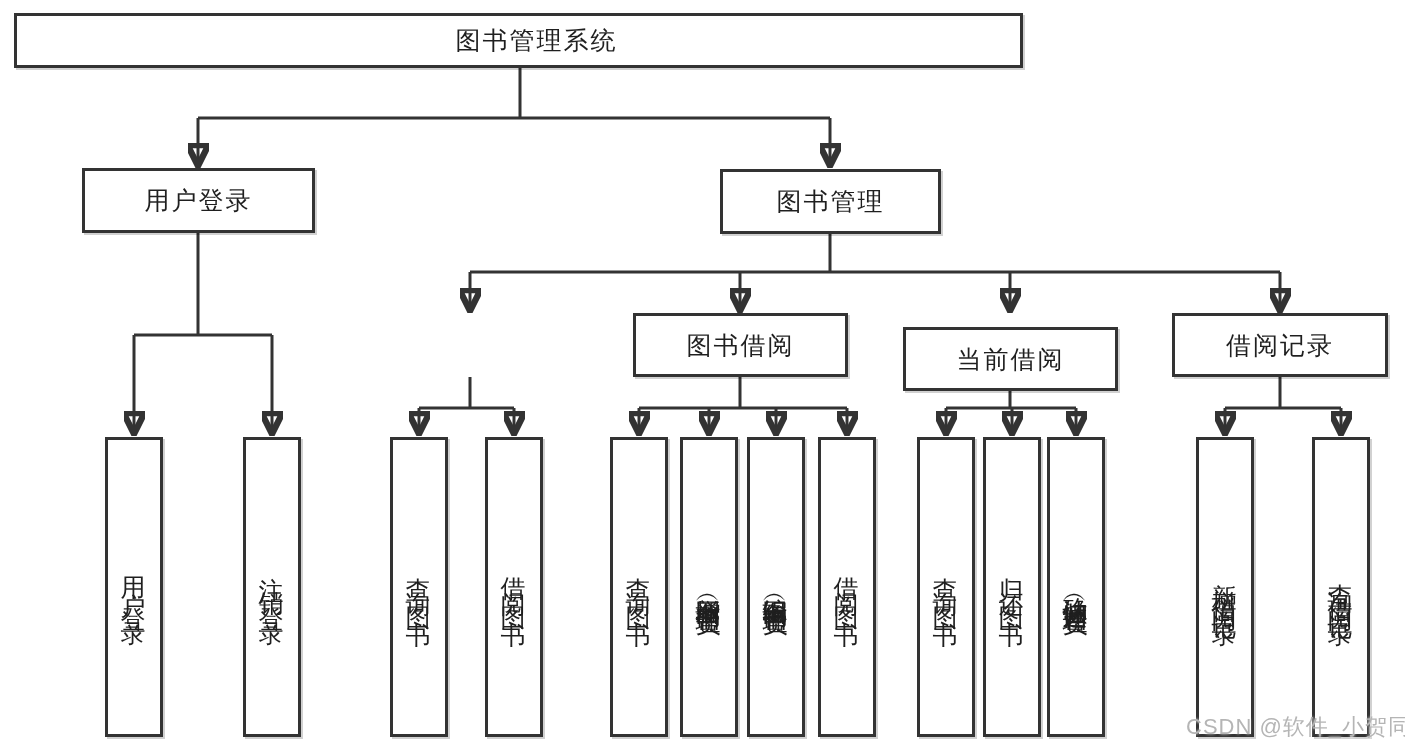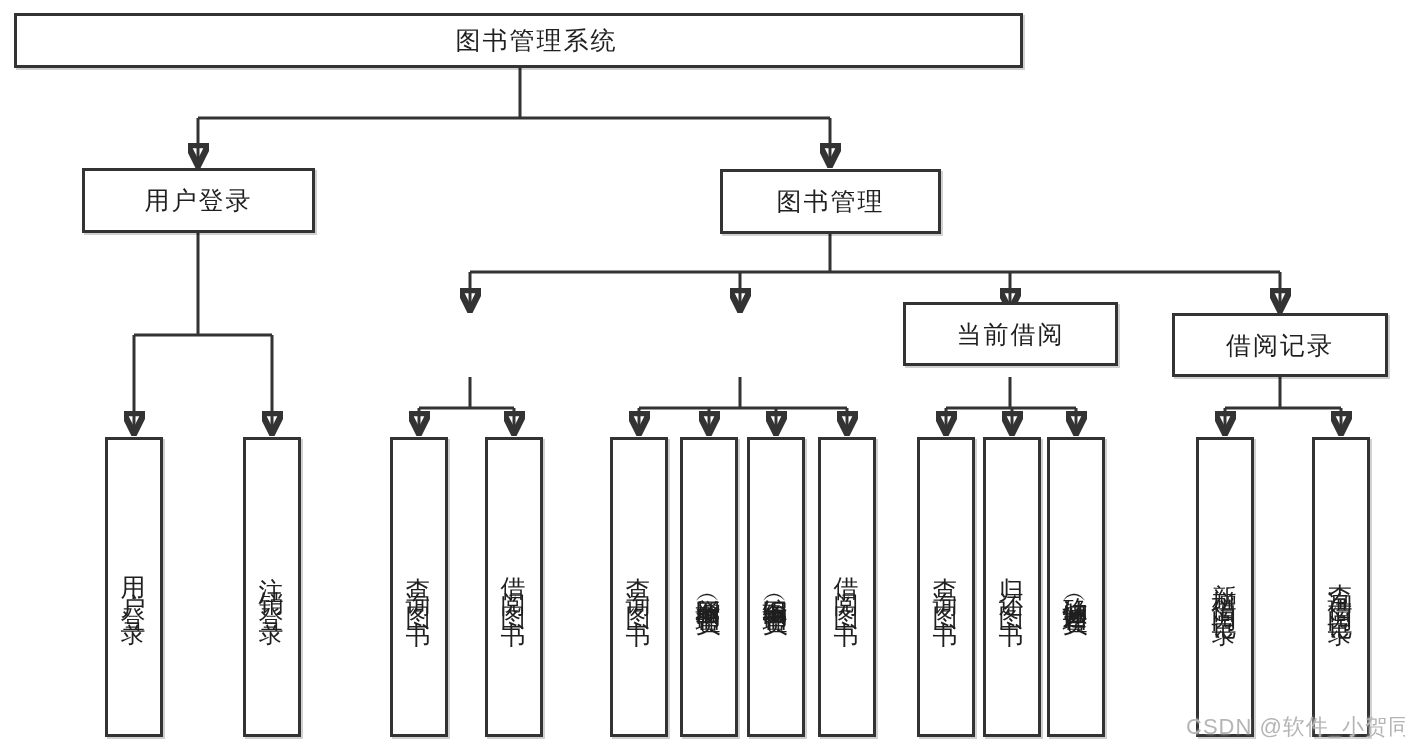--- a/index.html
+++ b/index.html
@@ -74,21 +74,22 @@
 
     <line x1="1225" y1="408" x2="1225" y2="434" marker-end="url(#ah)"></line>
     <line x1="1341" y1="408" x2="1341" y2="434" marker-end="url(#ah)"></line>
   </svg>
 
   <div class="box h" style="left:14px;top:13px;width:1009px;height:55px;padding-left:36px;">图书管理系统</div>
 
   <div class="box h" style="left:82px;top:168px;width:233px;height:65px;">用户登录</div>
   <div class="box h" style="left:712px;top:169px;width:221px;height:65px;margin-left:8px;">图书管理</div>
 
-  <div class="box h" style="left:903px;top:302px;width:215px;height:64px;">当前借阅</div>
+  <div class="box h" style="left:633px;top:313px;width:215px;height:64px;">图书借阅</div>
+  <div class="box h" style="left:903px;top:327px;width:215px;height:64px;">当前借阅</div>
   <div class="box h" style="left:1172px;top:313px;width:216px;height:64px;">借阅记录</div>
 
   <div class="box v ls-wide" style="left:105px;">用户登录</div>
   <div class="box v ls-wide" style="left:243px;">注销登录</div>
 
   <div class="box v ls-wide" style="left:390px;">查询图书</div>
   <div class="box v ls-wide" style="left:485px;">借阅图书</div>
 
   <div class="box v ls-wide" style="left:610px;">查询图书</div>
   <div class="box v ls-tight" style="left:680px;">新增图书（管理员）</div>

